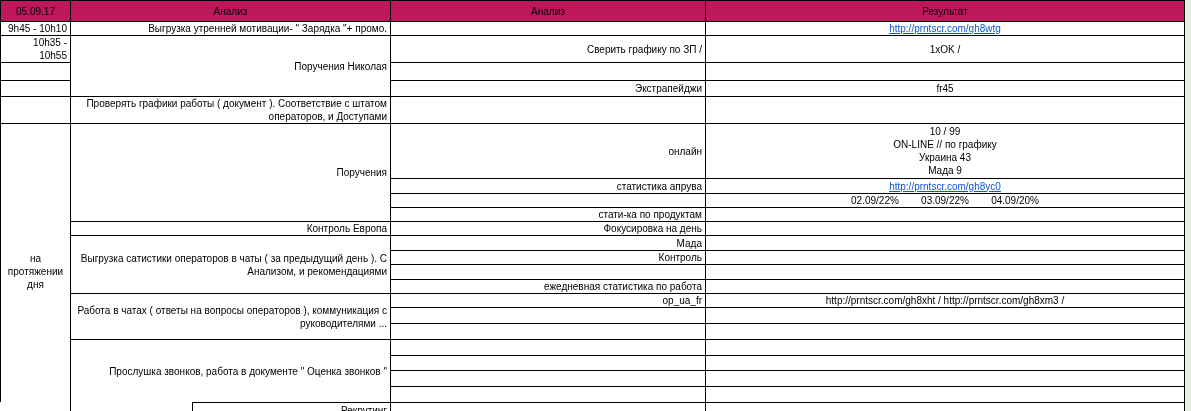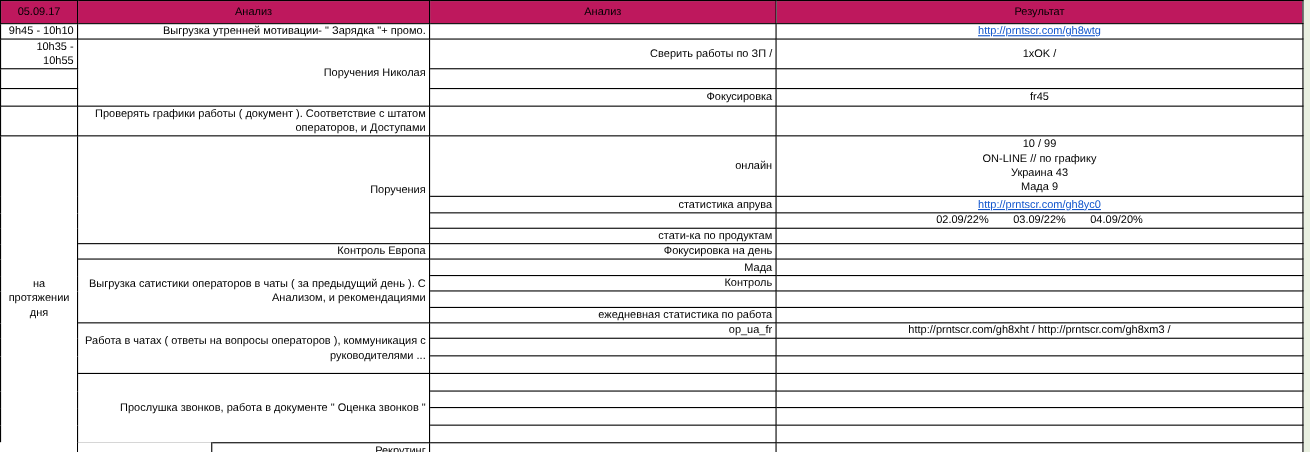--- a/index.html
+++ b/index.html
@@ -57,33 +57,33 @@
   <tr style="height:14px">
     <td class="c">9h45 - 10h10</td>
     <td class="c b">Выгрузка утренней мотивации- " Зарядка "+ промо.</td>
     <td></td>
     <td class="l"><a class="link">http://prntscr.com/gh8wtg</a></td>
   </tr>
 
   <tr style="height:14px">
     <td class="c">10h35 - 10h55</td>
     <td class="c b vb" rowspan="3">Поручения Николая</td>
-    <td class="c">Сверить работы по ЗП /</td>
+    <td class="c">Сверить графику по ЗП /</td>
     <td class="l">1xOK /</td>
   </tr>
 
   <tr style="height:18px">
     <td></td>
     <td></td>
     <td></td>
   </tr>
 
   <tr style="height:16px">
     <td></td>
-    <td class="c">Фокусировка</td>
+    <td class="c">Экстрапейджи</td>
     <td class="l">fr45</td>
   </tr>
 
   <tr style="height:27px">
     <td></td>
     <td class="c b">Проверять графики  работы ( документ ). Соответствие с штатом операторов, и Доступами</td>
     <td></td>
     <td></td>
   </tr>
 

